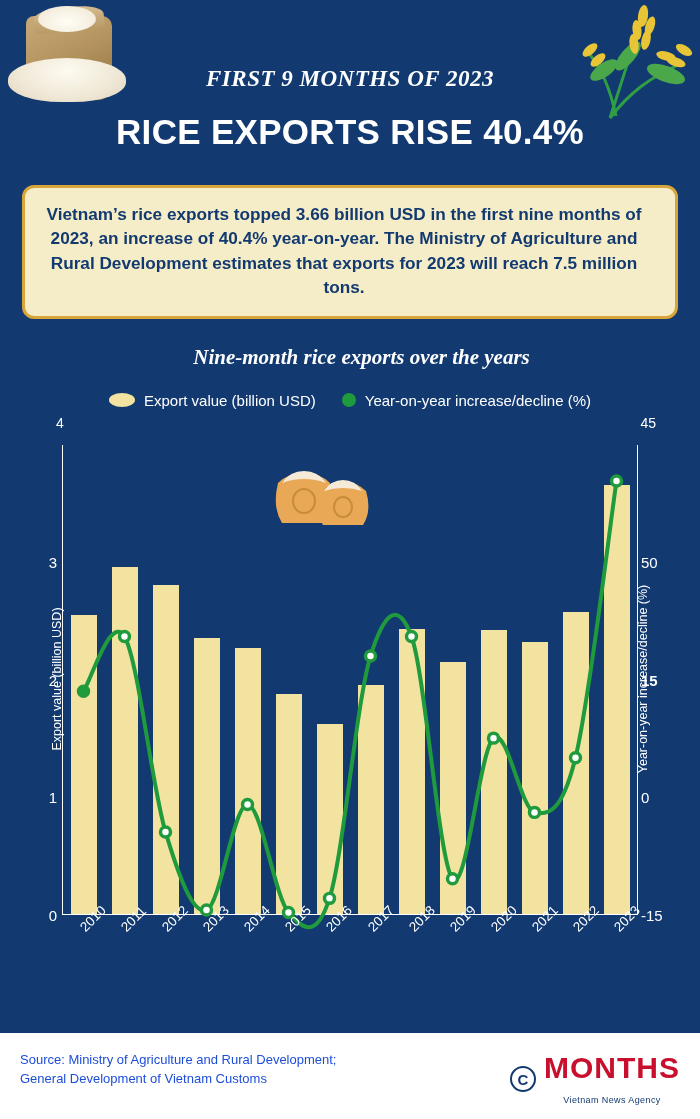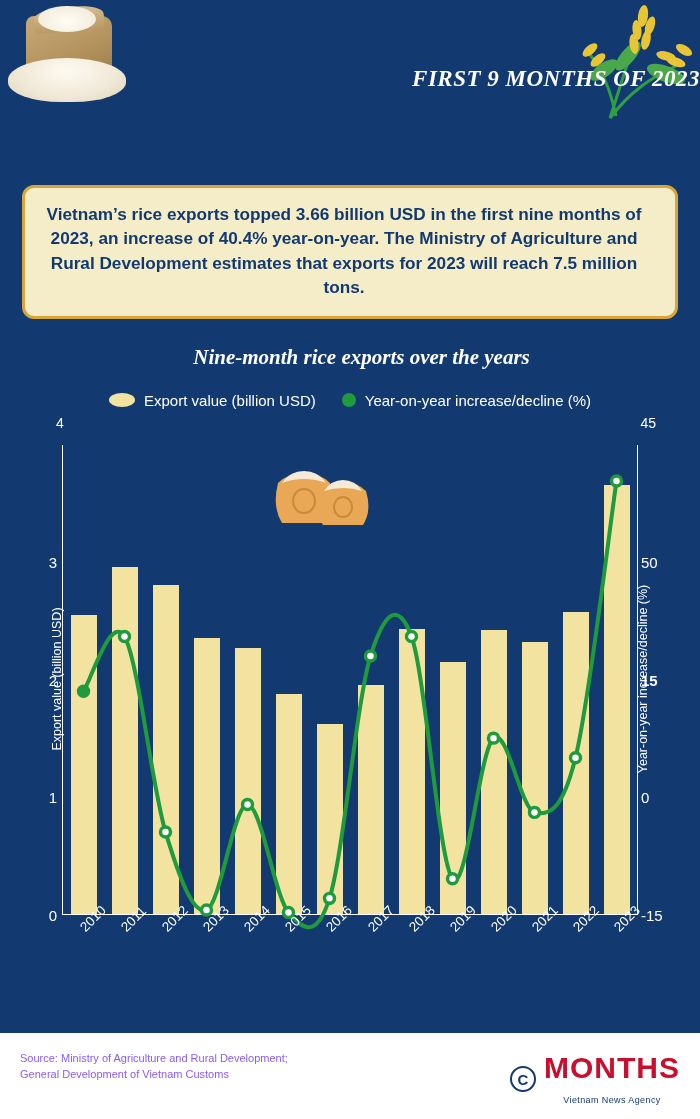--- a/index.html
+++ b/index.html
@@ -17,21 +17,21 @@
   
   .header {
     position: relative;
     height: 175px;
   }
   .kicker {
     position: absolute;
     top: 66px;
     left: 0;
     width: 100%;
-    text-align: right;
+    text-align: center;
     font-family: "Liberation Serif", serif;
     font-style: italic;
     font-weight: bold;
     font-size: 23px;
     letter-spacing: 0.5px;
     color: #ffffff;
   }
   .headline {
     position: absolute;
     top: 112px;
@@ -210,23 +210,23 @@
   .footer {
     position: absolute;
     bottom: 0; left: 0; right: 0;
     height: 86px;
     background: #ffffff;
     color: #123a70;
   }
   .source {
     position: absolute;
     left: 20px; top: 18px;
-    font-size: 11px;
+    font-size: 13px;
     line-height: 1.45;
-    color: #8b5cf6;
+    color: #1d4ed8;
   }
   .logo {
     position: absolute;
     right: 20px; top: 20px;
     display: flex;
     align-items: center;
     gap: 8px;
   }
   .copy-c {
     width: 26px; height: 26px;
@@ -279,20 +279,21 @@
         <ellipse cx="96" cy="62" rx="10" ry="4.5" transform="rotate(18 96 62)"></ellipse>
         <ellipse cx="86" cy="56" rx="10" ry="4.5" transform="rotate(14 86 56)"></ellipse>
         <ellipse cx="104" cy="50" rx="9" ry="4.5" transform="rotate(30 104 50)"></ellipse>
         <ellipse cx="10" cy="50" rx="9" ry="4.5" transform="rotate(-40 10 50)"></ellipse>
         <ellipse cx="18" cy="60" rx="9" ry="4.5" transform="rotate(-40 18 60)"></ellipse>
       </g>
     </svg>
   </div>
 
   <div class="kicker">FIRST 9 MONTHS OF 2023</div>
+  <div class="headline">RICE EXPORTS RISE 40.4%</div>
 </div>
 
 <div class="callout">
   <p>Vietnam’s rice exports topped 3.66 billion USD in the first nine months of 2023, an increase of 40.4% year-on-year. The Ministry of Agriculture and Rural Development estimates that exports for 2023 will reach 7.5 million tons.</p>
 </div>
 
 <div class="chart-title">Nine-month rice exports over the years</div>
 
 <div class="legend">
   <div class="item">

